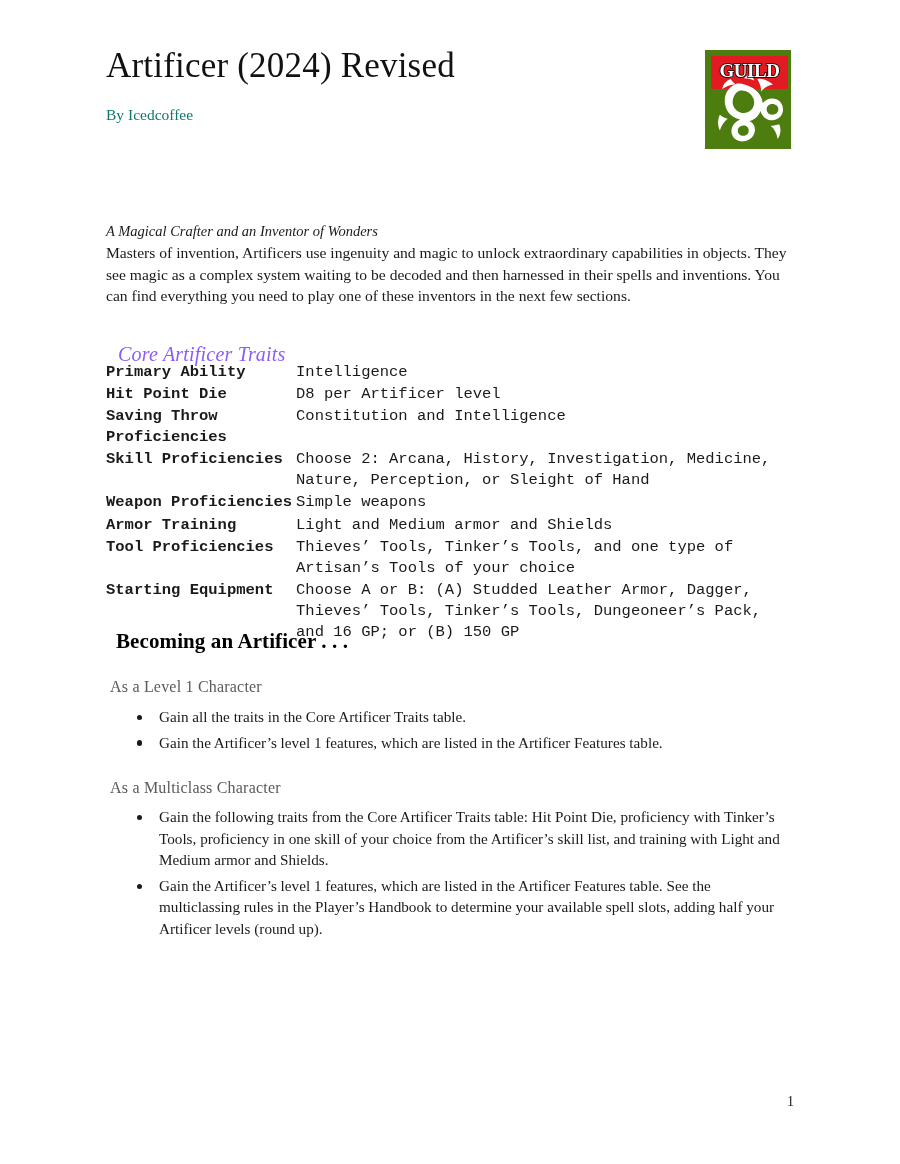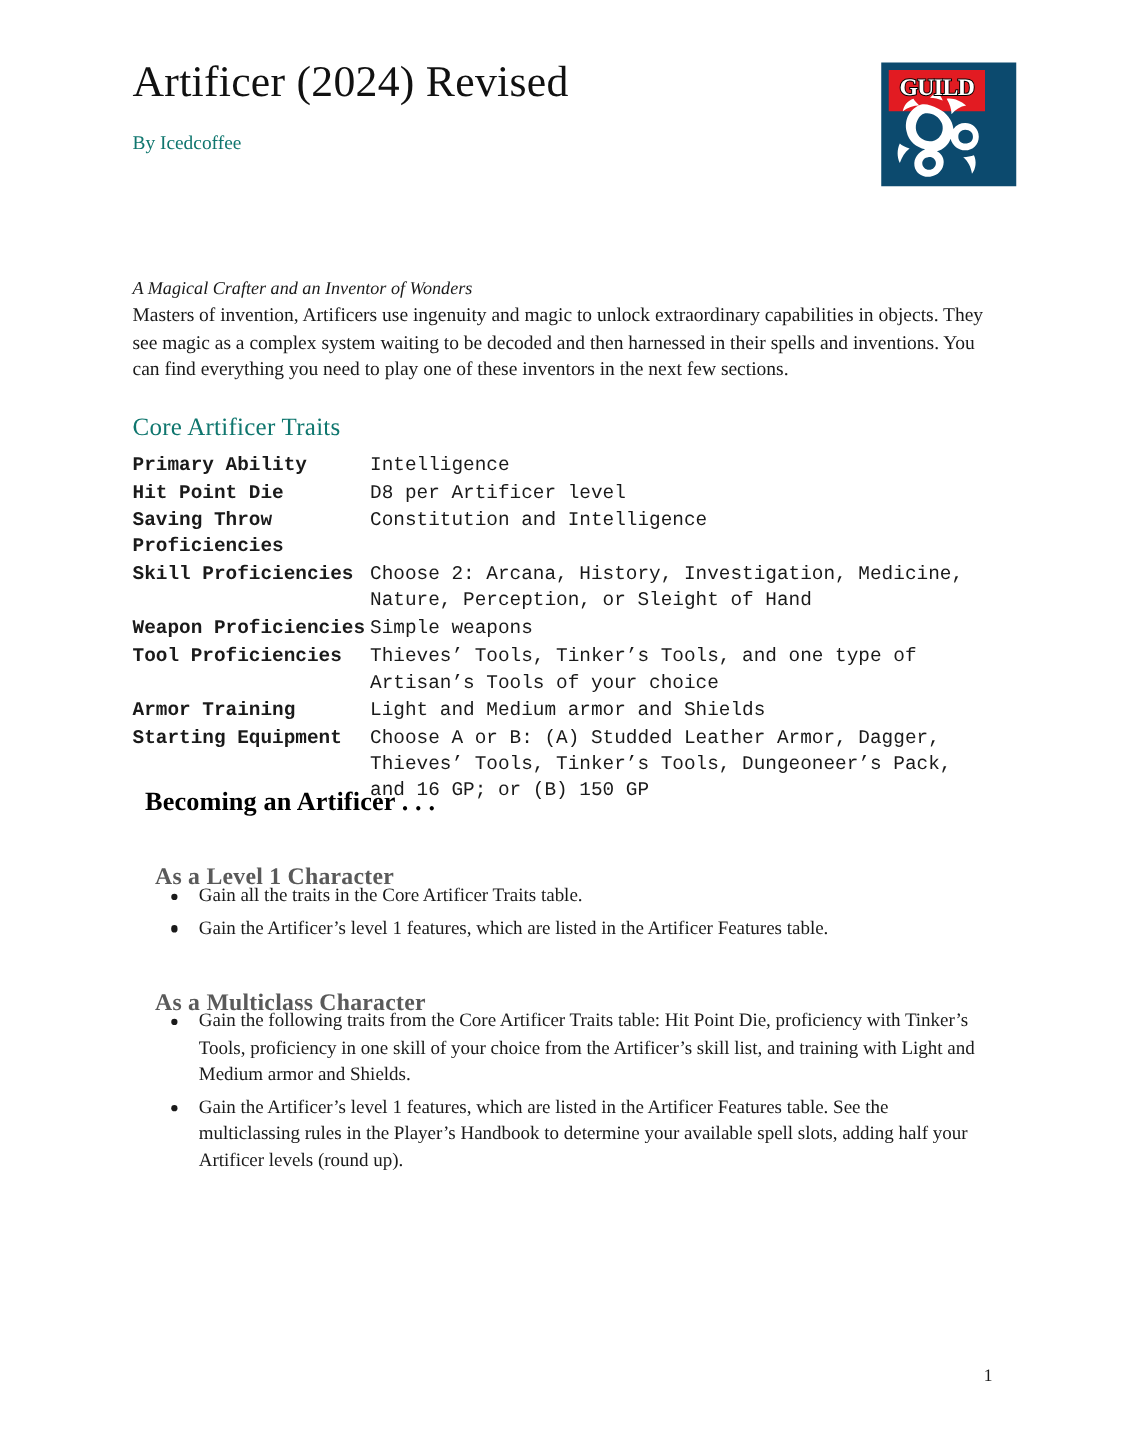--- a/index.html
+++ b/index.html
@@ -46,23 +46,23 @@
     position: absolute;
     left: 0;
     top: 58px;
   }
 
   
   .guild-logo {
     position: absolute;
     left: 705px;
     top: 50px;
-    width: 108px;
+    width: 86px;
     height: 99px;
-    background: #0c4a6e;
+    background: #4d7c0f;
     overflow: hidden;
   }
   .guild-banner {
     position: absolute;
     left: 6px;
     top: 6px;
     width: 77px;
     height: 33px;
     background: #e21b22;
   }
@@ -124,33 +124,34 @@
   }
   .intro-body {
     margin: 0;
     font-size: 15.6px;
     line-height: 1.38;
     color: #1a1a1a;
   }
 
   
   .h-gray {
-    color: #0f766e;
+    color: #8b5cf6;
     font-weight: 400;
     font-size: 20px;
     line-height: 1.1;
-    margin: 0;
+    margin: 12px;
     letter-spacing: 0.2px;
+    font-style: italic;
   }
   .h-gray-sm {
     color: #5a5a5a;
-    font-weight: 700;
-    font-size: 19px;
+    font-weight: 400;
+    font-size: 16px;
     line-height: 1.1;
-    margin: 18px;
+    margin: 4px;
     letter-spacing: 0.2px;
   }
   .h-black {
     color: #000000;
     font-weight: bold;
     font-size: 21px;
     line-height: 1.1;
     margin: 10px;
     letter-spacing: 0.1px;
   }
@@ -295,26 +296,26 @@
       </tr>
       <tr>
         <td class="label">Skill Proficiencies</td>
         <td class="value">Choose 2: Arcana, History, Investigation, Medicine, Nature, Perception, or Sleight of Hand</td>
       </tr>
       <tr>
         <td class="label">Weapon Proficiencies</td>
         <td class="value">Simple weapons</td>
       </tr>
       <tr>
+        <td class="label">Armor Training</td>
+        <td class="value">Light and Medium armor and Shields</td>
+      </tr>
+      <tr>
         <td class="label">Tool Proficiencies</td>
         <td class="value">Thieves’ Tools, Tinker’s Tools, and one type of Artisan’s Tools of your choice</td>
-      </tr>
-      <tr>
-        <td class="label">Armor Training</td>
-        <td class="value">Light and Medium armor and Shields</td>
       </tr>
       <tr>
         <td class="label">Starting Equipment</td>
         <td class="value">Choose A or B: (A) Studded Leather Armor, Dagger, Thieves’ Tools, Tinker’s Tools, Dungeoneer’s Pack, and 16 GP; or (B) 150 GP</td>
       </tr>
     </tbody>
   </table>
 
   <h2 class="h-black becoming-heading">Becoming an Artificer . . .</h2>
 

